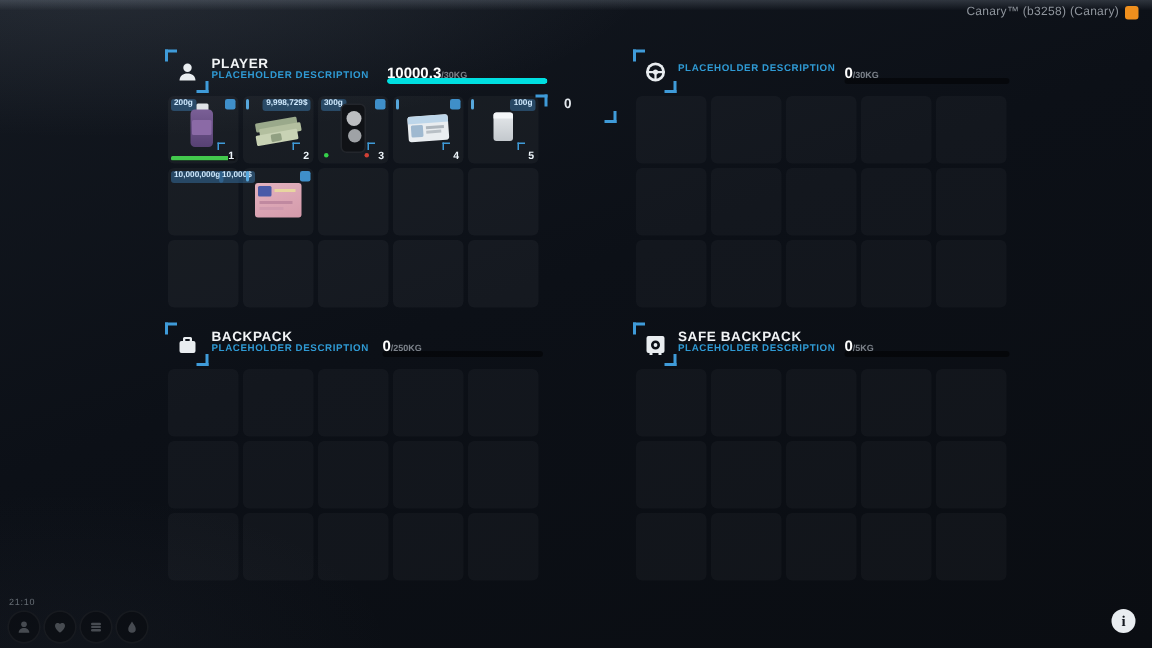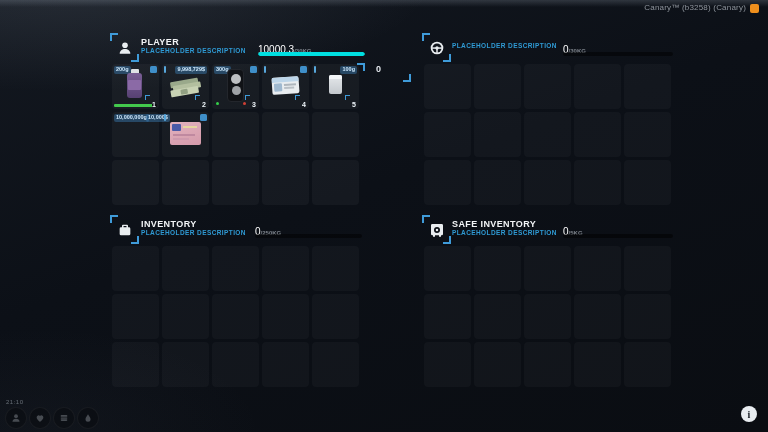--- a/index.html
+++ b/index.html
@@ -15,21 +15,21 @@
   .bkt{position:absolute;width:8px;height:8px;border:0 solid #3f9bd9}
   .bkt-tl{border-top-width:2px;border-left-width:2px}
   .bkt-br{border-bottom-width:2px;border-right-width:2px}
   .bkt-tr{border-top-width:2px;border-right-width:2px}
   
   .icoBox{position:absolute;width:25px;height:25px}
   .icoBox svg{position:absolute;left:50%;top:50%;transform:translate(-50%,-50%)}
   .ttl{position:absolute;font-size:9px;font-weight:700;color:#f2f4f6;letter-spacing:.4px;white-space:nowrap}
   .desc{position:absolute;font-size:6.5px;font-weight:700;color:#2f9ad4;letter-spacing:.4px;white-space:nowrap}
   .wt{position:absolute;white-space:nowrap}
-  .wnum{font-size:10px;font-weight:400;color:#fff}
+  .wnum{font-size:10px;font-weight:700;color:#fff}
   .wcap{font-size:6px;font-weight:700;color:#7c828a}
   .pbar{position:absolute;height:4px;border-radius:2px;background:rgba(0,0,0,.48);overflow:hidden}
   .pfill{height:100%;background:#00dfe1;border-radius:2px;width:0}
   
   .grid{position:absolute;display:grid;grid-template-columns:repeat(5,47px);grid-auto-rows:45px;gap:3px}
   .cell{position:relative;background:rgba(255,255,255,.04);border-radius:4px}
   .dim .cell{background:rgba(255,255,255,.03)}
   
   .badge{position:absolute;top:2px;background:rgba(62,134,192,.42);color:#cfe9fd;font-size:5.5px;font-weight:700;padding:1px 2px;border-radius:2px;line-height:1;white-space:nowrap}
   .tick{position:absolute;left:2px;top:2px;width:2px;height:7px;background:#57a7dc;border-radius:1px}
@@ -216,37 +216,37 @@
     <div class="cell"></div>
   </div>
 
   <div class="icoBox" style="left:112px;top:217px">
     <span class="bkt bkt-tl" style="left:-2px;top:-2px"></span>
     <span class="bkt bkt-br" style="right:-2px;bottom:-2px"></span>
     <svg width="16" height="16" viewBox="0 0 24 24" fill="#e9edf0">
         <path d="M9 4h6a1.5 1.5 0 0 1 1.5 1.5V8H18a2 2 0 0 1 2 2v8a2 2 0 0 1-2 2H6a2 2 0 0 1-2-2v-8a2 2 0 0 1 2-2h1.5V5.5A1.5 1.5 0 0 1 9 4zm.8 2v2h4.4V6z"></path>
       </svg>
   </div>
-  <div class="ttl" style="left:141px;top:219px">INVENTORY</div>
+  <div class="ttl" style="left:141px;top:219px">BACKPACK</div>
   <div class="desc" style="left:141px;top:229px">PLACEHOLDER DESCRIPTION</div>
   <div class="wt" style="left:255px;top:221px">
     <span class="wnum">0</span><span class="wcap">/250KG</span>
   </div>
   <div class="pbar" style="left:255px;top:234px;width:107px">
     <div class="pfill" style="width: 0%;"></div>
   </div>
 
   <div class="icoBox" style="left:424px;top:217px">
     <span class="bkt bkt-tl" style="left:-2px;top:-2px"></span>
     <span class="bkt bkt-br" style="right:-2px;bottom:-2px"></span>
     <svg width="16" height="16" viewBox="0 0 24 24" fill="#e9edf0">
         <path d="M5 3h14a2 2 0 0 1 2 2v13a2 2 0 0 1-2 2h-1v2h-3v-2H9v2H6v-2H5a2 2 0 0 1-2-2V5a2 2 0 0 1 2-2zm7 4.5a4.5 4.5 0 1 0 0 9 4.5 4.5 0 0 0 0-9zm0 2.6a1.9 1.9 0 1 1 0 3.8 1.9 1.9 0 0 1 0-3.8z"></path>
       </svg>
   </div>
-  <div class="ttl" style="left:452px;top:219px">SAFE INVENTORY</div>
+  <div class="ttl" style="left:452px;top:219px">SAFE BACKPACK</div>
   <div class="desc" style="left:452px;top:229px">PLACEHOLDER DESCRIPTION</div>
   <div class="wt" style="left:563px;top:221px">
     <span class="wnum">0</span><span class="wcap">/5KG</span>
   </div>
   <div class="pbar" style="left:563px;top:234px;width:110px">
     <div class="pfill" style="width: 0%;"></div>
   </div>
 
   <div class="grid dim" style="left:112px;top:246px">
     <div class="cell"></div>

